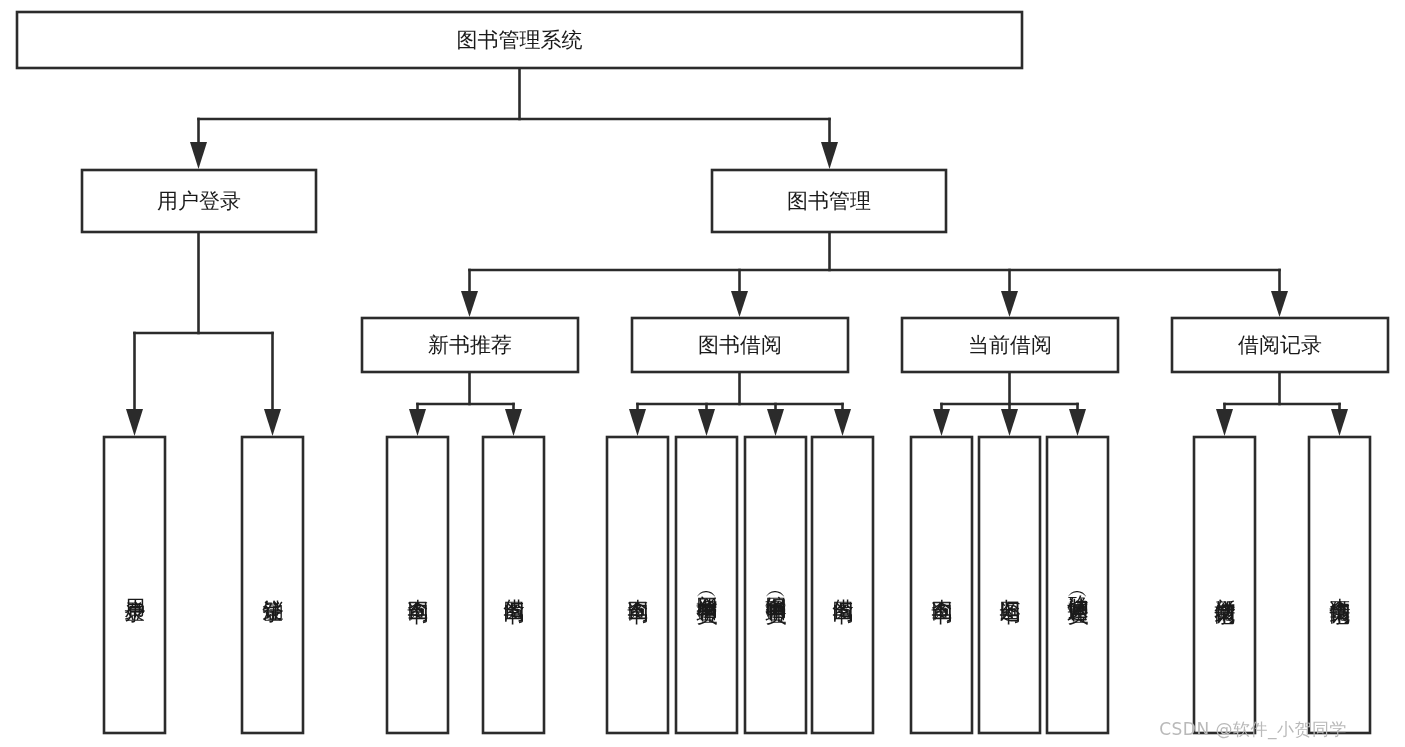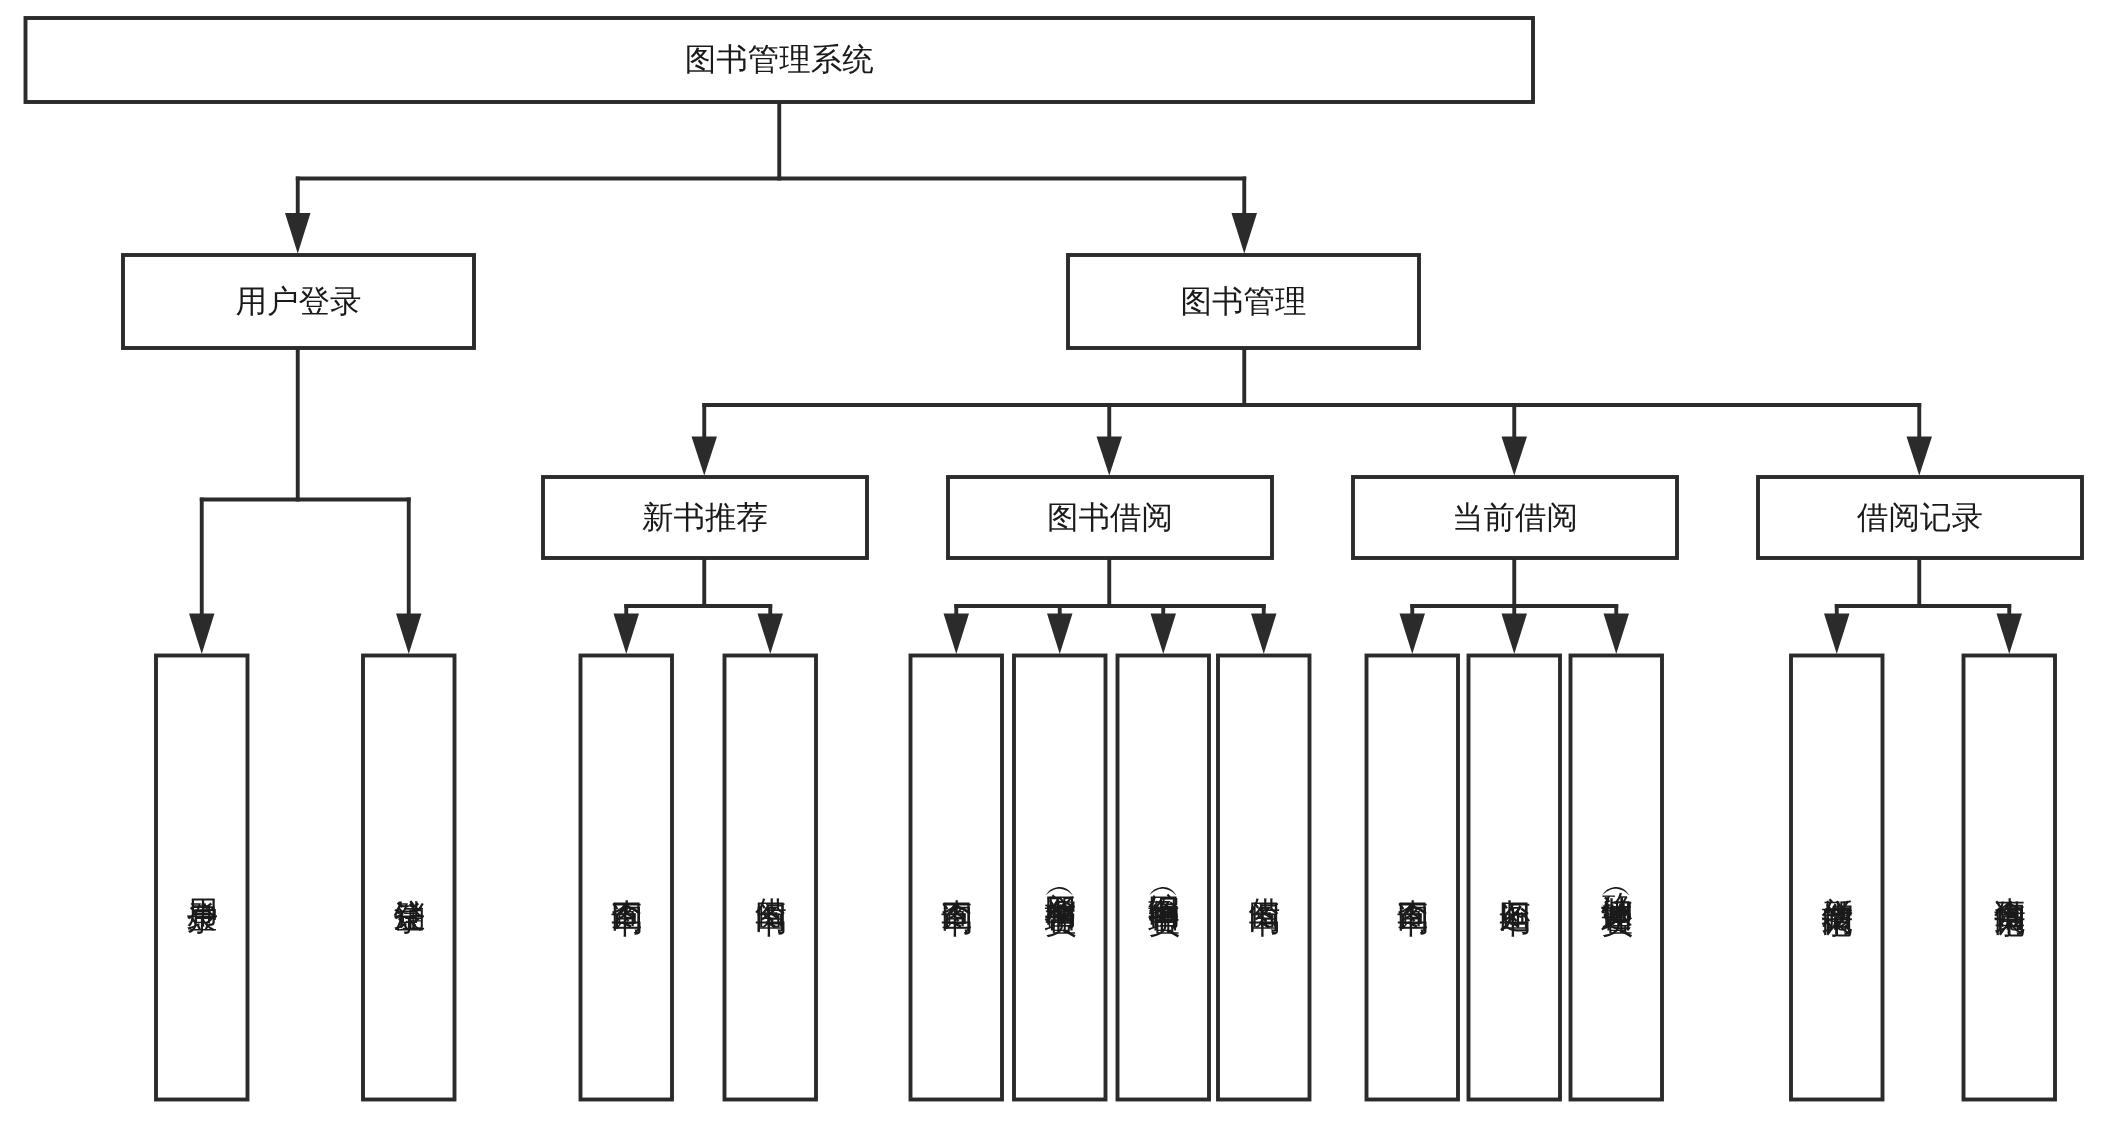--- a/index.html
+++ b/index.html
@@ -182,13 +182,14 @@
   <div class="leaf-label" style="left:607px;top:437px;width:61px;height:296px;">查询图书</div>
   <div class="leaf-label" style="left:676px;top:437px;width:61px;height:296px;">新增图书（管理员）</div>
   <div class="leaf-label" style="left:745px;top:437px;width:61px;height:296px;">编辑图书（管理员）</div>
   <div class="leaf-label" style="left:812px;top:437px;width:61px;height:296px;">借阅图书</div>
   <div class="leaf-label" style="left:911px;top:437px;width:61px;height:296px;">查询图书</div>
   <div class="leaf-label" style="left:979px;top:437px;width:61px;height:296px;">归还图书</div>
   <div class="leaf-label" style="left:1047px;top:437px;width:61px;height:296px;">确认归还（管理员）</div>
   <div class="leaf-label" style="left:1194px;top:437px;width:61px;height:296px;">新增借阅记录</div>
   <div class="leaf-label" style="left:1309px;top:437px;width:61px;height:296px;">查询借阅记录</div>
 
+  <div class="watermark">CSDN @软件_小贺同学</div>
 </div>
 
 </body></html>

